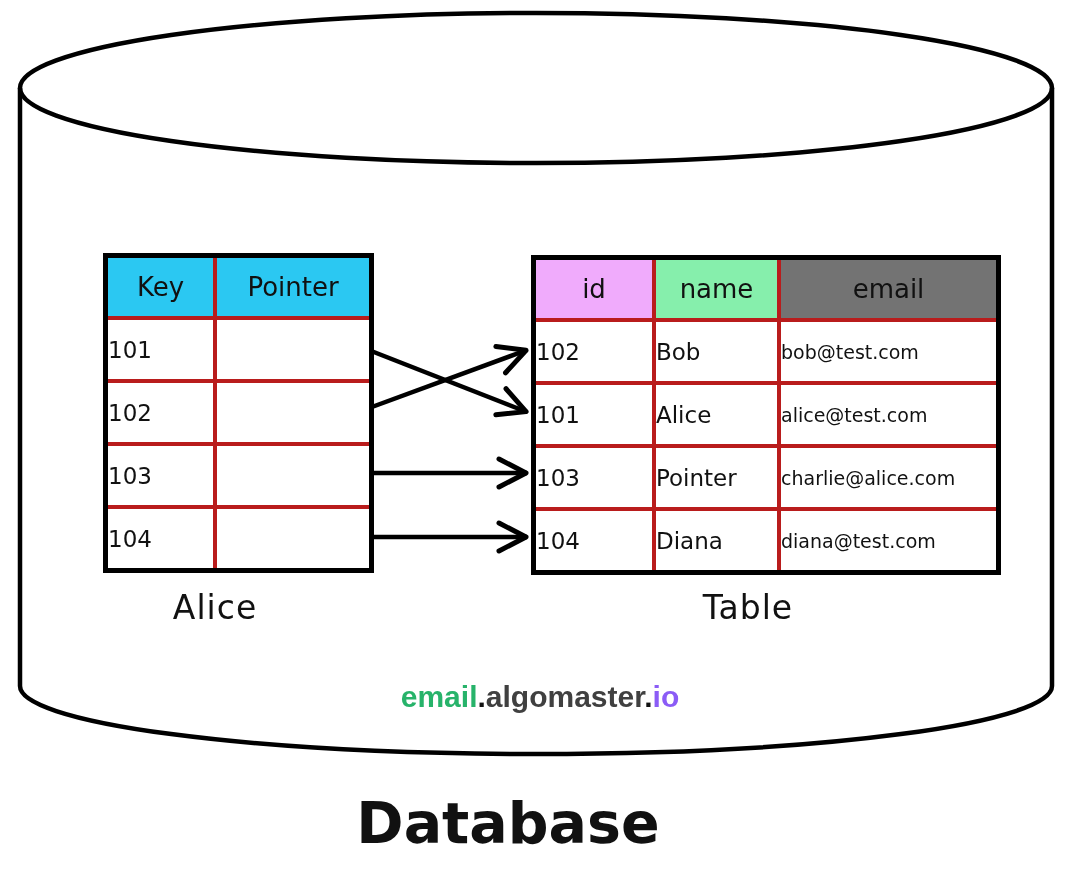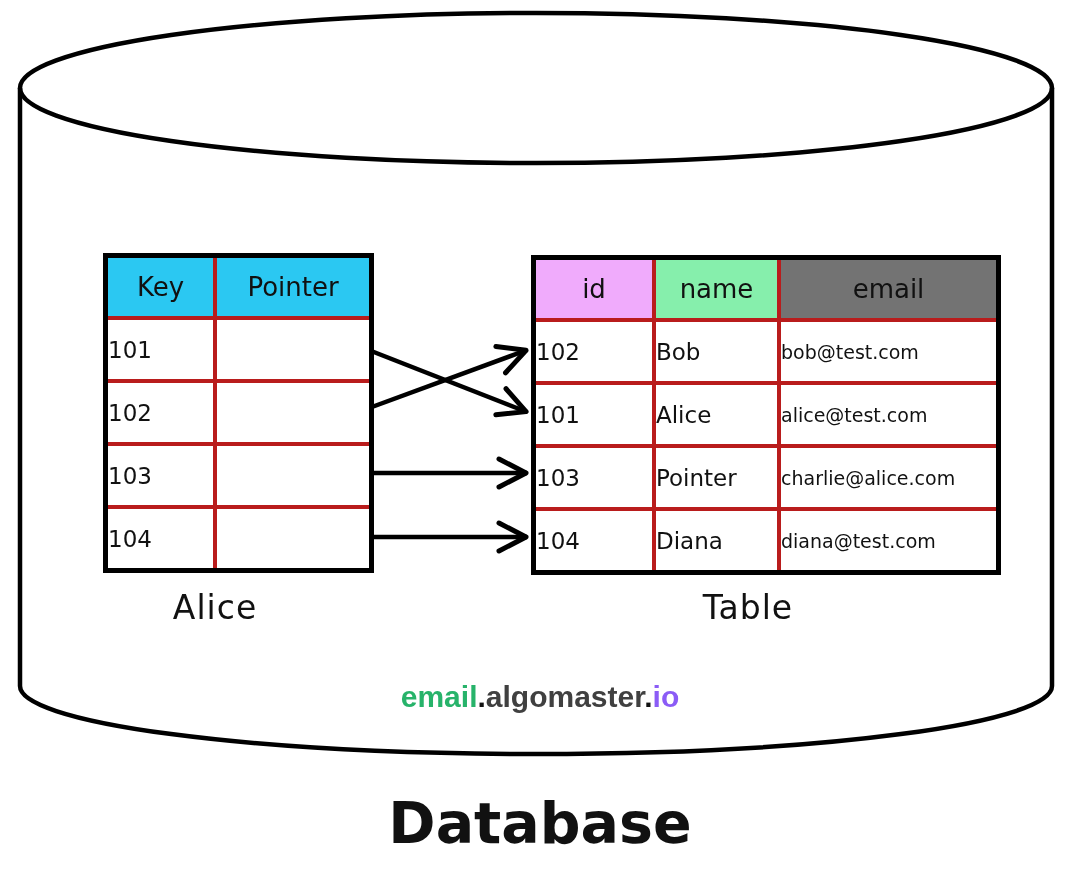--- a/index.html
+++ b/index.html
@@ -78,21 +78,21 @@
     top: 680px;
     transform: translateX(-50%);
     font-size: 30px;
     font-weight: bold;
     letter-spacing: 0px;
     white-space: nowrap;
     font-family: "Liberation Sans", "DejaVu Sans", sans-serif;
   }
   .diagram-title {
     position: absolute;
-    left: 540px;
+    left: 508px;
     top: 790px;
     transform: translateX(-50%);
     font-size: 57px;
     font-weight: 600;
     color: #111111;
     white-space: nowrap;
   }
 </style>
 </head>
 <body>

